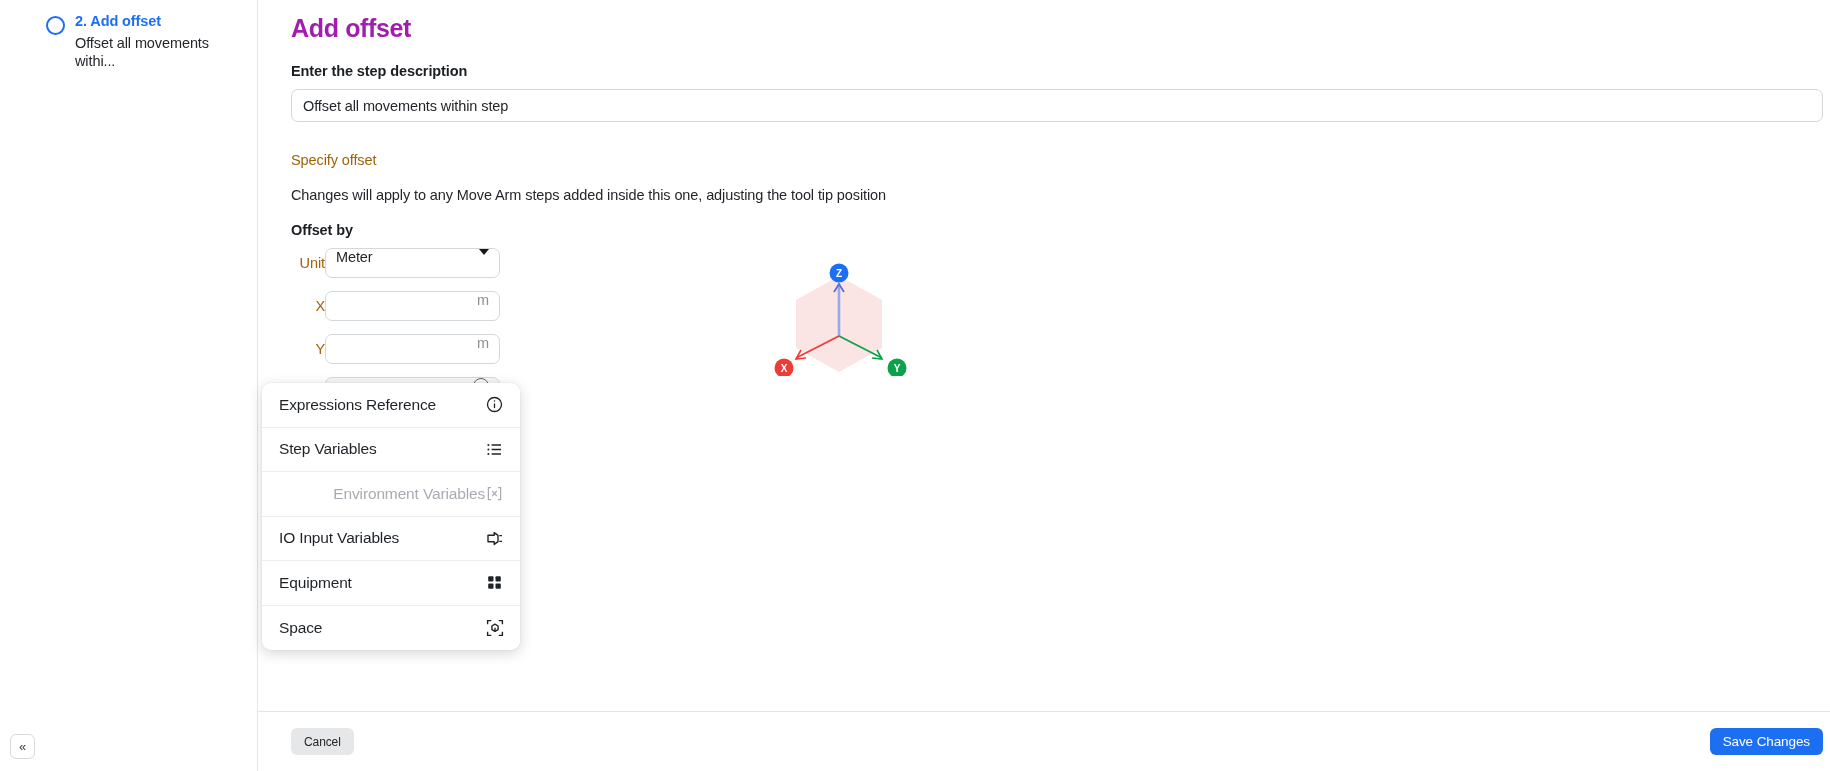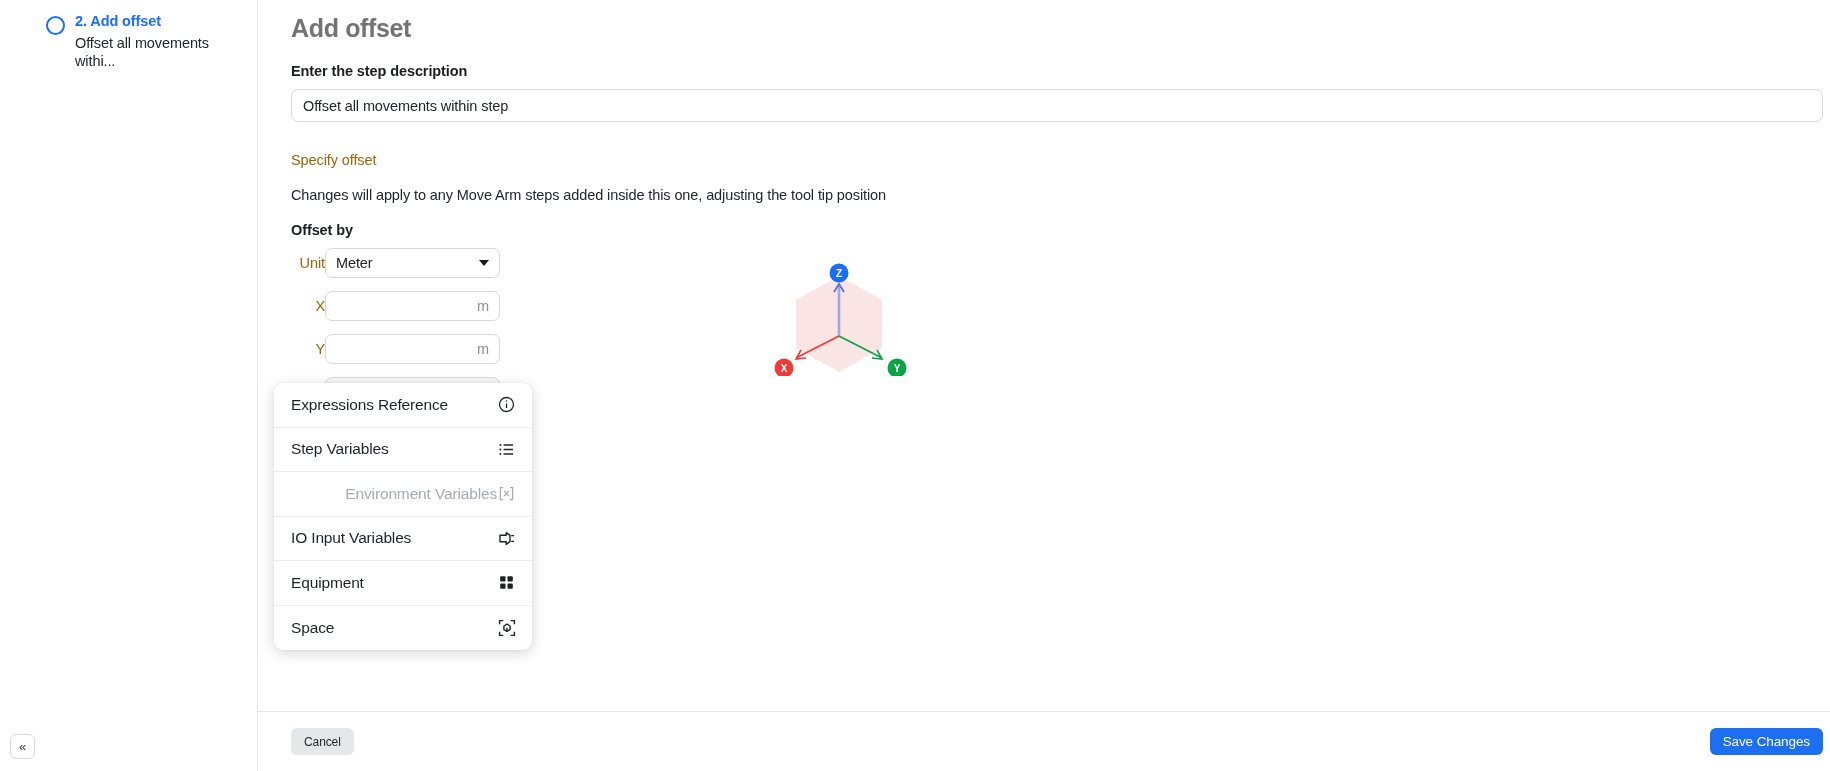--- a/index.html
+++ b/index.html
@@ -80,21 +80,21 @@
   }
   .content {
     padding: 14px 33px 0 33px;
     position: relative;
     height: 711px;
   }
   .page-title {
     font-size: 25px;
     font-weight: 600;
     letter-spacing: -0.35px;
-    color: #737373;
+    color: #a21caf;
     margin: 0 0 20px 0;
   }
   .field-label {
     font-size: 14.5px;
     font-weight: 700;
     color: #1b1e22;
     letter-spacing: -0.1px;
     margin-bottom: 10px;
   }
   .desc-input {
@@ -146,21 +146,20 @@
     text-align: right;
   }
   .ctl {
     position: relative;
     width: 175px;
     height: 30px;
     border: 1px solid #d5d8db;
     border-radius: 7px;
     background: #fff;
     display: flex;
-    align-items: center;
     padding: 0 10px;
     font-size: 14.5px;
     color: #23262a;
     cursor: pointer;
     letter-spacing: -0.1px;
   }
   .ctl.input-ctl { justify-content: flex-end; }
   .ctl .sel-value { flex: 1 1 auto; }
   .caret {
     width: 0; height: 0;
@@ -192,21 +191,21 @@
     position: absolute;
     left: 496px;
     top: 236px;
     width: 170px;
     height: 140px;
   }
 
   
   .menu {
     position: absolute;
-    left: 16px;
+    left: 4px;
     top: 383px;
     width: 258px;
     background: #ffffff;
     border-radius: 9px;
     box-shadow: 0 3px 14px rgba(0,0,0,0.17), 0 0 1px rgba(0,0,0,0.22);
     overflow: hidden;
     z-index: 40;
   }
   .menu-item {
     height: 44.5px;

